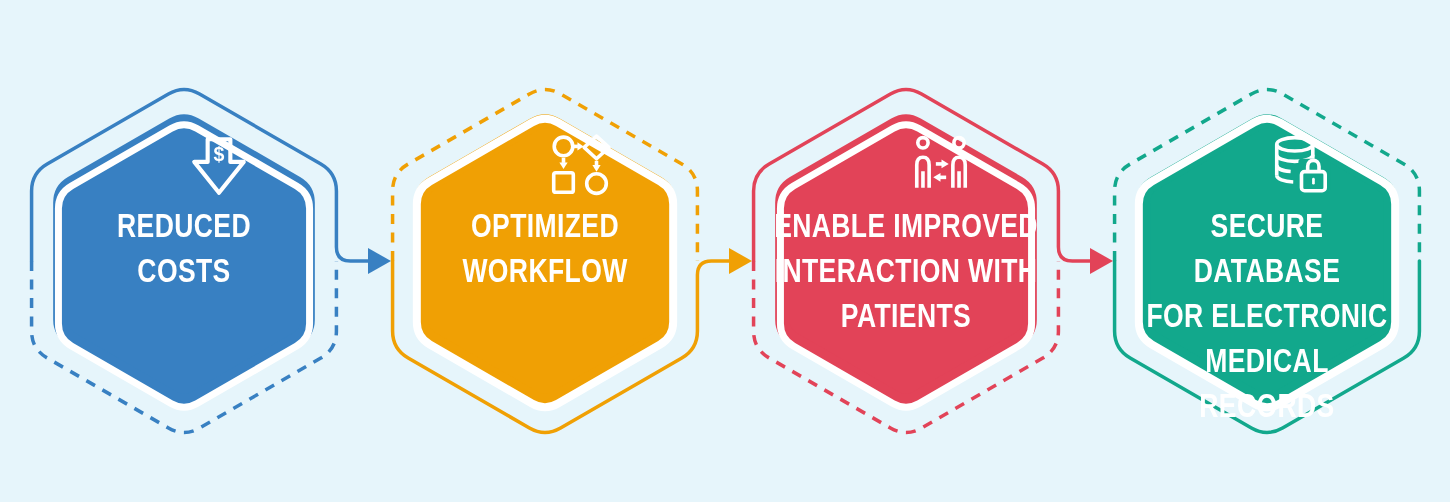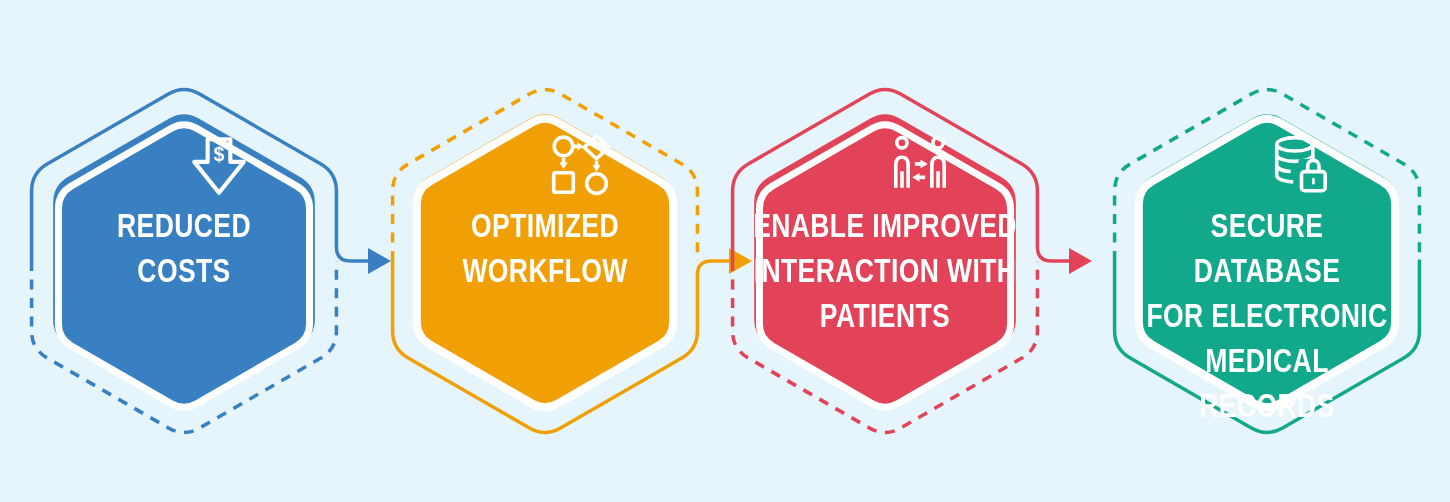--- a/index.html
+++ b/index.html
@@ -79,21 +79,21 @@
         <path d="M16 24 V29"></path>
         <polygon points="12,28.5 16,35 20,28.5" fill="#fff" stroke="none"></polygon>
         <path d="M48 27 V31.5"></path>
         <polygon points="44,31 48,37.5 52,31" fill="#fff" stroke="none"></polygon>
       </svg>
     </div>
     <div class="label">OPTIMIZED
 WORKFLOW</div>
   </div>
 
-  <div class="card" style="left: 715px; --c: #E24358;">
+  <div class="card" style="left: 736px; --c: #E24358;">
     <svg class="hex" viewBox="0 0 410 420">
       <path class="fillp" d="M 108.0791839 102.75 L 158.74166976310173 73.50000002130324 Q 170 67 181.25833023689827 73.50000002130324 L 282.5833019631017 131.99999997869676 Q 293.8416322 138.5 293.8416322 151.5 L 293.8416322 268.5 Q 293.8416322 281.5 282.5833019631017 288.0000000213032 L 181.25833023689827 346.4999999786968 Q 170 353 158.74166976310173 346.4999999786968 L 57.41669803689828 288.0000000213032 Q 46.15836780000001 281.5 46.15836780000001 268.5 L 46.15836780000001 151.5 Q 46.15836780000001 138.5 57.41669803689828 131.99999997869676 Z"></path>
       <path class="ring" d="M 107.2131585 106.25 L 157.00961895742506 77.50000002458066 Q 170 70 182.99038104257494 77.50000002458066 L 282.583301957425 134.99999997541934 Q 295.57368299999996 142.5 295.57368299999996 157.5 L 295.57368299999996 272.5 Q 295.57368299999996 287.5 282.583301957425 295.00000002458063 L 182.99038104257494 352.49999997541937 Q 170 360 157.00961895742506 352.49999997541937 L 57.41669804257495 295.00000002458063 Q 44.42631700000001 287.5 44.42631700000001 272.5 L 44.42631700000001 157.5 Q 44.42631700000001 142.5 57.41669804257495 134.99999997541934 Z" stroke-width="7"></path>
       <path class="o-dash" d="M 17.5795296 210 L 17.5795296 280 Q 17.5795296 298 33.16798685108992 307.0000000294968 L 154.41154274891008 376.9999999705032 Q 170 386 185.58845725108992 376.9999999705032 L 306.83201314891005 307.0000000294968 Q 322.4204704 298 322.4204704 280 L 322.4204704 210"></path>
       <path class="o-solid" d="M 17.5795296 210 L 17.5795296 140 Q 17.5795296 122 33.16798685108992 112.99999997050321 L 154.41154274891008 43.00000002949678 Q 170 34 185.58845725108992 43.00000002949678 L 306.83201314891005 112.99999997050321 Q 322.4204704 122 322.4204704 140 L 322.4204704 196 Q 322.4204704 210 336.4204704 210 L 358 210"></path>
       <polygon class="ahead" points="354,197 377,210 354,223"></polygon>
     </svg>
     <div class="icon">
       <svg viewBox="0 0 64 64" fill="none" stroke="#fff" stroke-width="3.5" stroke-linejoin="round">
         <circle cx="14.5" cy="9.5" r="5"></circle>

